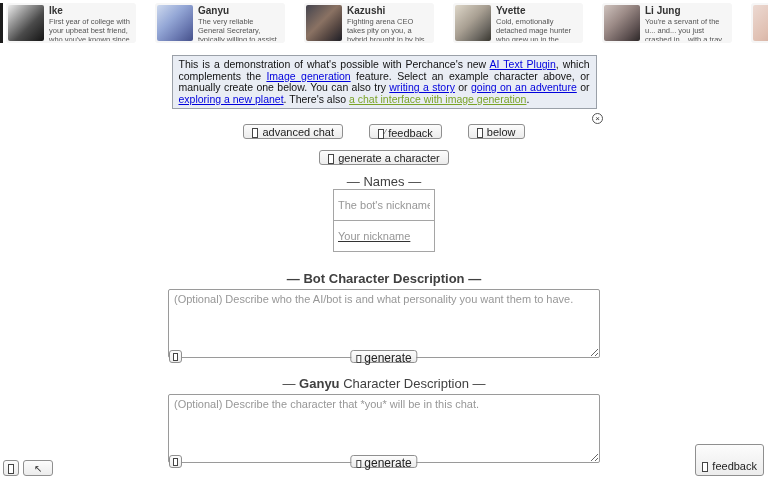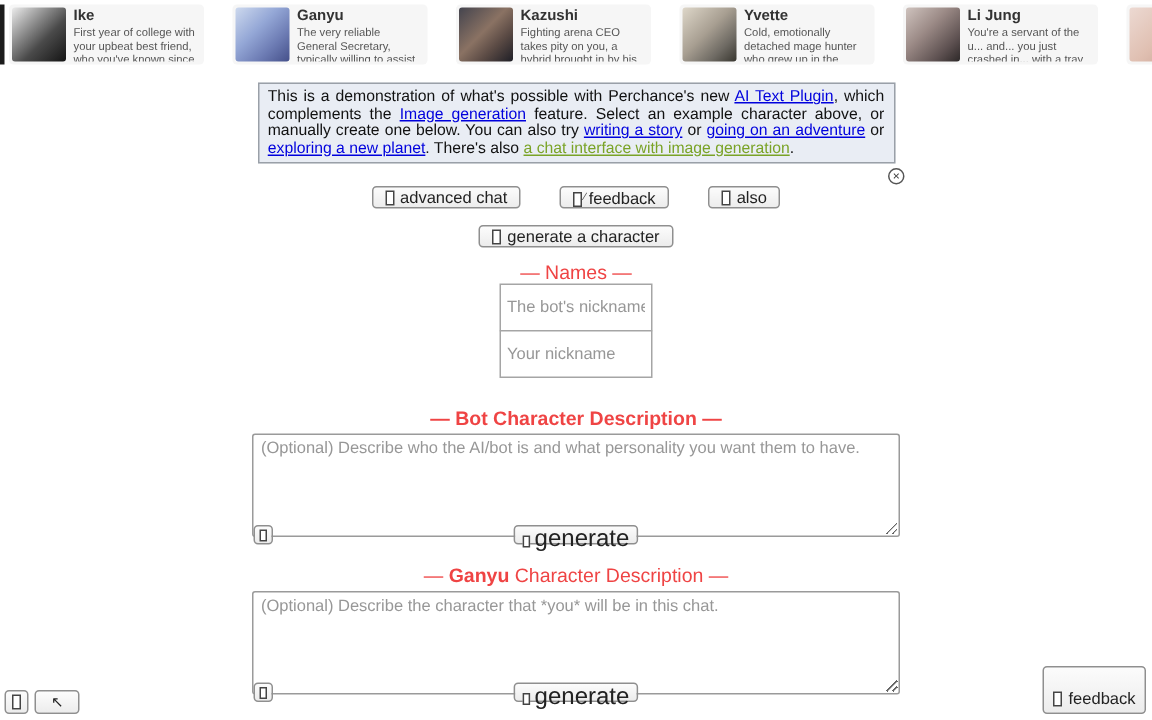--- a/index.html
+++ b/index.html
@@ -43,37 +43,37 @@
   
   button { font-family:"Liberation Sans", sans-serif; background:linear-gradient(#fcfcfc,#ececec);
     border:1px solid #8f8f8f; border-radius:3px; color:#222; cursor:pointer; }
   .btnrow1 { margin-top:2px; display:flex; justify-content:center; gap:26px; }
   .btnrow1 button, .btnrow2 button { font-size:11px; padding:2px 8px; height:15px; line-height:10px; }
   .btnrow2 { margin-top:9px; text-align:center; }
   .tofu { display:inline-block; width:6px; height:10px; border:1px solid #444; margin-right:4px; vertical-align:-2px; background:#fff; }
   .vsmark { font-size:7px; vertical-align:3px; margin:0 2px 0 -3px; color:#444; }
 
   
-  .sec-head { text-align:center; font-size:13px; color:#ef4444; }
+  .sec-head { text-align:center; font-size:13px; color:#404040; }
   .names-head { margin-top:8px; }
   .name-input { display:block; width:102px; height:15px; margin:0 auto; border:1px solid #a5a5a5;
     font-size:11px; padding:15px 4px; color:#333; }
-  .name-input + .name-input { margin-top:-1px; }
+  .name-input + .name-input { margin-top:-1px;text-decoration:underline; }
   .bot-head { margin-top:19px;font-weight:bold; }
   .anon-head { margin-top:12px; }
   .scen-head { margin-top:12px; }
 
   
   .big-ta { display:block; width:432px; height:69px; margin:3px auto 0; border:1px solid #9a9a9a;
     border-radius:2px; font-family:"Liberation Sans", sans-serif; font-size:11px; padding:3px 5px;
     color:#333; resize:both; }
   textarea::placeholder, input::placeholder { color:#979797; opacity:1; }
   .genrow { position:relative; width:432px; height:14px; margin:-8px auto 0; z-index:2; }
   .genrow .mini-btn { position:absolute; left:1px; top:0; font-size:9px; padding:0 3px; height:13px; }
-  .genrow .gen-btn { position:absolute; left:50%; transform:translateX(-50%); top:0; font-size:16px; padding:0 5px; height:13px; }
+  .genrow .gen-btn { position:absolute; left:50%; transform:translateX(-50%); top:0; font-size:12px; padding:0 5px; height:13px; }
   .genrow .tofu { width:5px; height:8px; margin-right:3px; vertical-align:-1px; }
 
   
   .corner-left { position:absolute; left:3px; bottom:4px; display:flex; gap:4px; z-index:6; }
   .corner-left button { font-size:10px; height:16px; }
   .corner-tofu-btn { padding:0 4px; }
   .cursor-btn { padding:0 10px; font-size:11px; }
   .corner-right { position:absolute; right:4px; bottom:4px; z-index:6; }
   .corner-right button { font-size:11px; padding:15px 6px; height:16px; }
 </style>
@@ -136,21 +136,21 @@
 <div class="infobox">
   <span>This is a demonstration of what's possible with Perchance's new </span><a class="lnk-blue">AI Text Plugin</a><span>, which complements the </span><a class="lnk-blue">Image generation</a><span> feature. Select an example character above, or manually create one below. You can also try </span><a class="lnk-blue">writing a story</a><span> or </span><a class="lnk-blue">going on an adventure</a><span> or </span><a class="lnk-blue">exploring a new planet</a><span>. There's also </span><a class="lnk-green">a chat interface with image generation</a><span>.</span>
 </div>
 <div class="close-row">
   <span class="close-btn">×</span>
 </div>
 
 <div class="btnrow1">
   <button><span class="tofu"></span><span>advanced chat</span></button>
   <button><span class="tofu"></span><span class="vsmark">⁄</span><span>feedback</span></button>
-  <button><span class="tofu"></span><span>also</span></button>
+  <button><span class="tofu"></span><span>below</span></button>
 </div>
 <div class="btnrow2">
   <button><span class="tofu"></span><span>generate a character</span></button>
 </div>
 
 <div class="sec-head names-head">— Names —</div>
 <input class="name-input" type="text" placeholder="The bot's nickname" style="">
 <input class="name-input" type="text" placeholder="Your nickname" style="">
 
 <div class="sec-head bot-head"><span>— </span><b>Bot</b><span> Character Description —</span></div>

